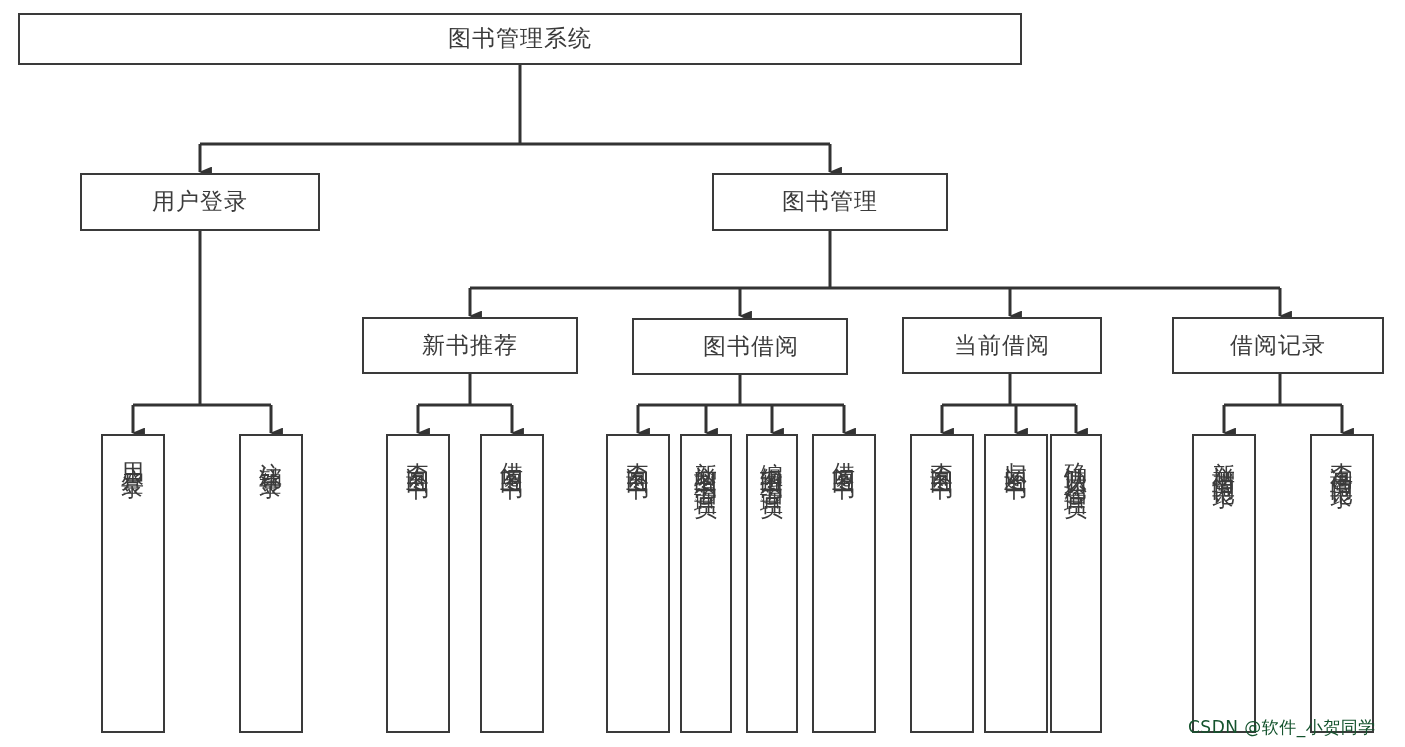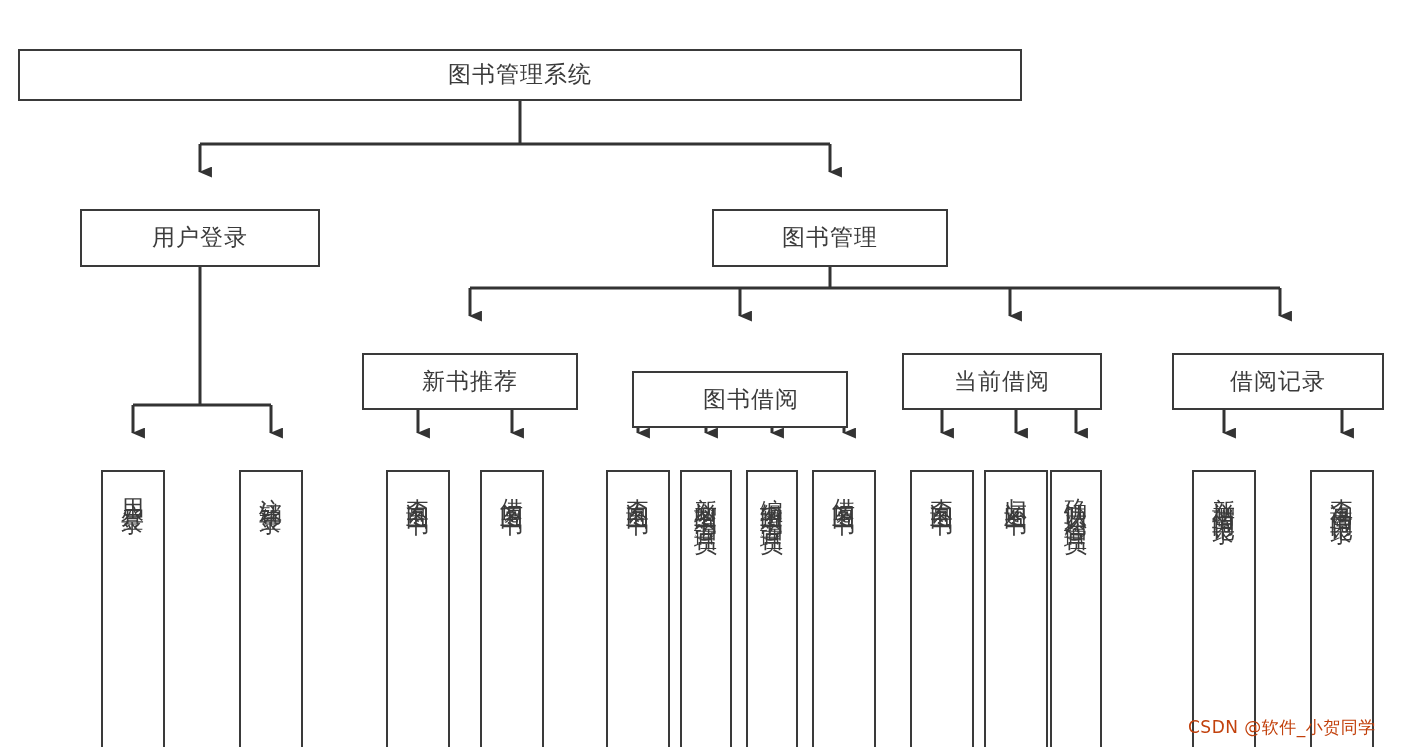--- a/index.html
+++ b/index.html
@@ -29,21 +29,20 @@
   .node {
     position: absolute;
     box-sizing: border-box;
     border: 2.5px solid #3a3a3a;
     background: #ffffff;
     color: #3b3b3b;
     display: flex;
     align-items: center;
     justify-content: center;
     z-index: 2;
-    margin-top: 36px;
   }
   .node.h-node {
     font-size: 23px;
     letter-spacing: 1px;
     line-height: 1.1;
   }
   .node.root {
     font-size: 23px;
   }
   .node.v-node {
@@ -58,21 +57,21 @@
     letter-spacing: 5px;
     line-height: 1.05;
     white-space: nowrap;
     color: #3b3b3b;
   }
   .watermark {
     position: absolute;
     left: 1188px;
     top: 716px;
     font-size: 17px;
-    color: #c2410c;
+    color: #14532d;
     white-space: nowrap;
     letter-spacing: 0.5px;
     z-index: 3;
   }
 </style>
 </head>
 <body>
 
 <div id="canvas">
 
@@ -125,21 +124,21 @@
       </div>
       <div class="node h-node" style="left: 80px; top: 173px; width: 240px; height: 58px;">
         <span>用户登录</span>
       </div>
       <div class="node h-node" style="left: 712px; top: 173px; width: 236px; height: 58px; text-align: center;">
         <span>图书管理</span>
       </div>
       <div class="node h-node" style="left: 362px; top: 317px; width: 216px; height: 57px;">
         <span>新书推荐</span>
       </div>
-      <div class="node h-node" style="left: 632px; top: 335px; width: 216px; height: 57px; padding-left: 22px;">
+      <div class="node h-node" style="left: 632px; top: 318px; width: 216px; height: 57px; padding-left: 22px;">
         <span>图书借阅</span>
       </div>
       <div class="node h-node" style="left: 902px; top: 317px; width: 200px; height: 57px;">
         <span>当前借阅</span>
       </div>
       <div class="node h-node" style="left: 1172px; top: 317px; width: 212px; height: 57px;">
         <span>借阅记录</span>
       </div>
       <div class="node v-node" style="left: 101px; top: 434px; width: 64px; height: 299px;">
         <span class="vtext">用户登录</span>

